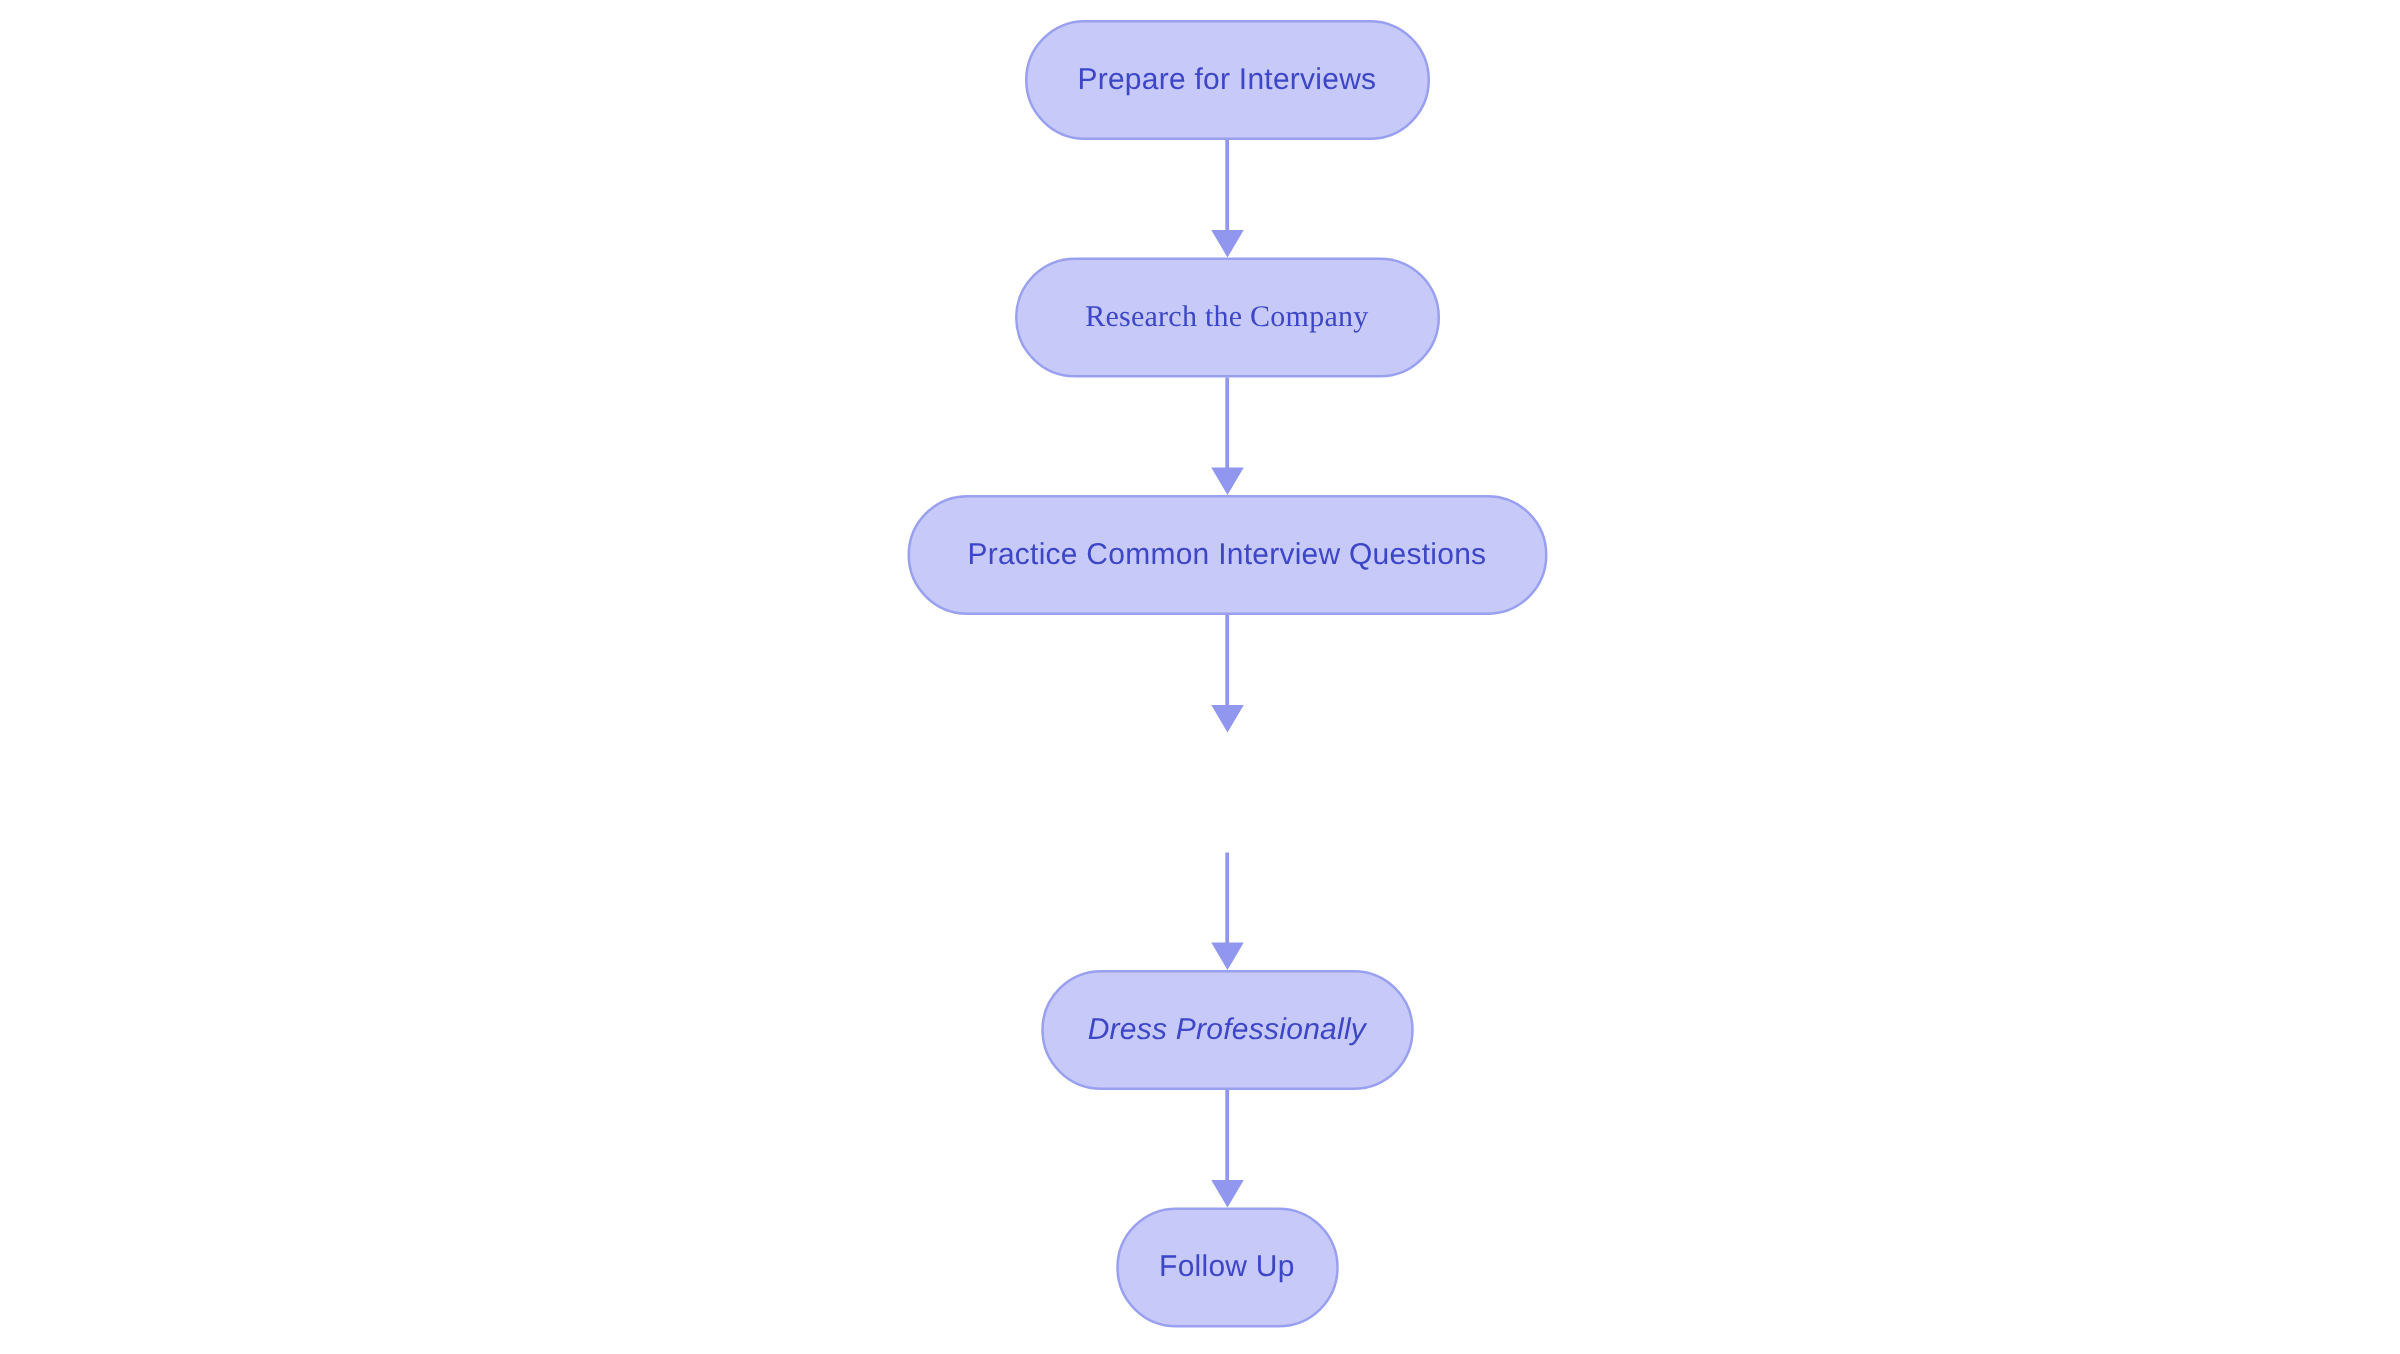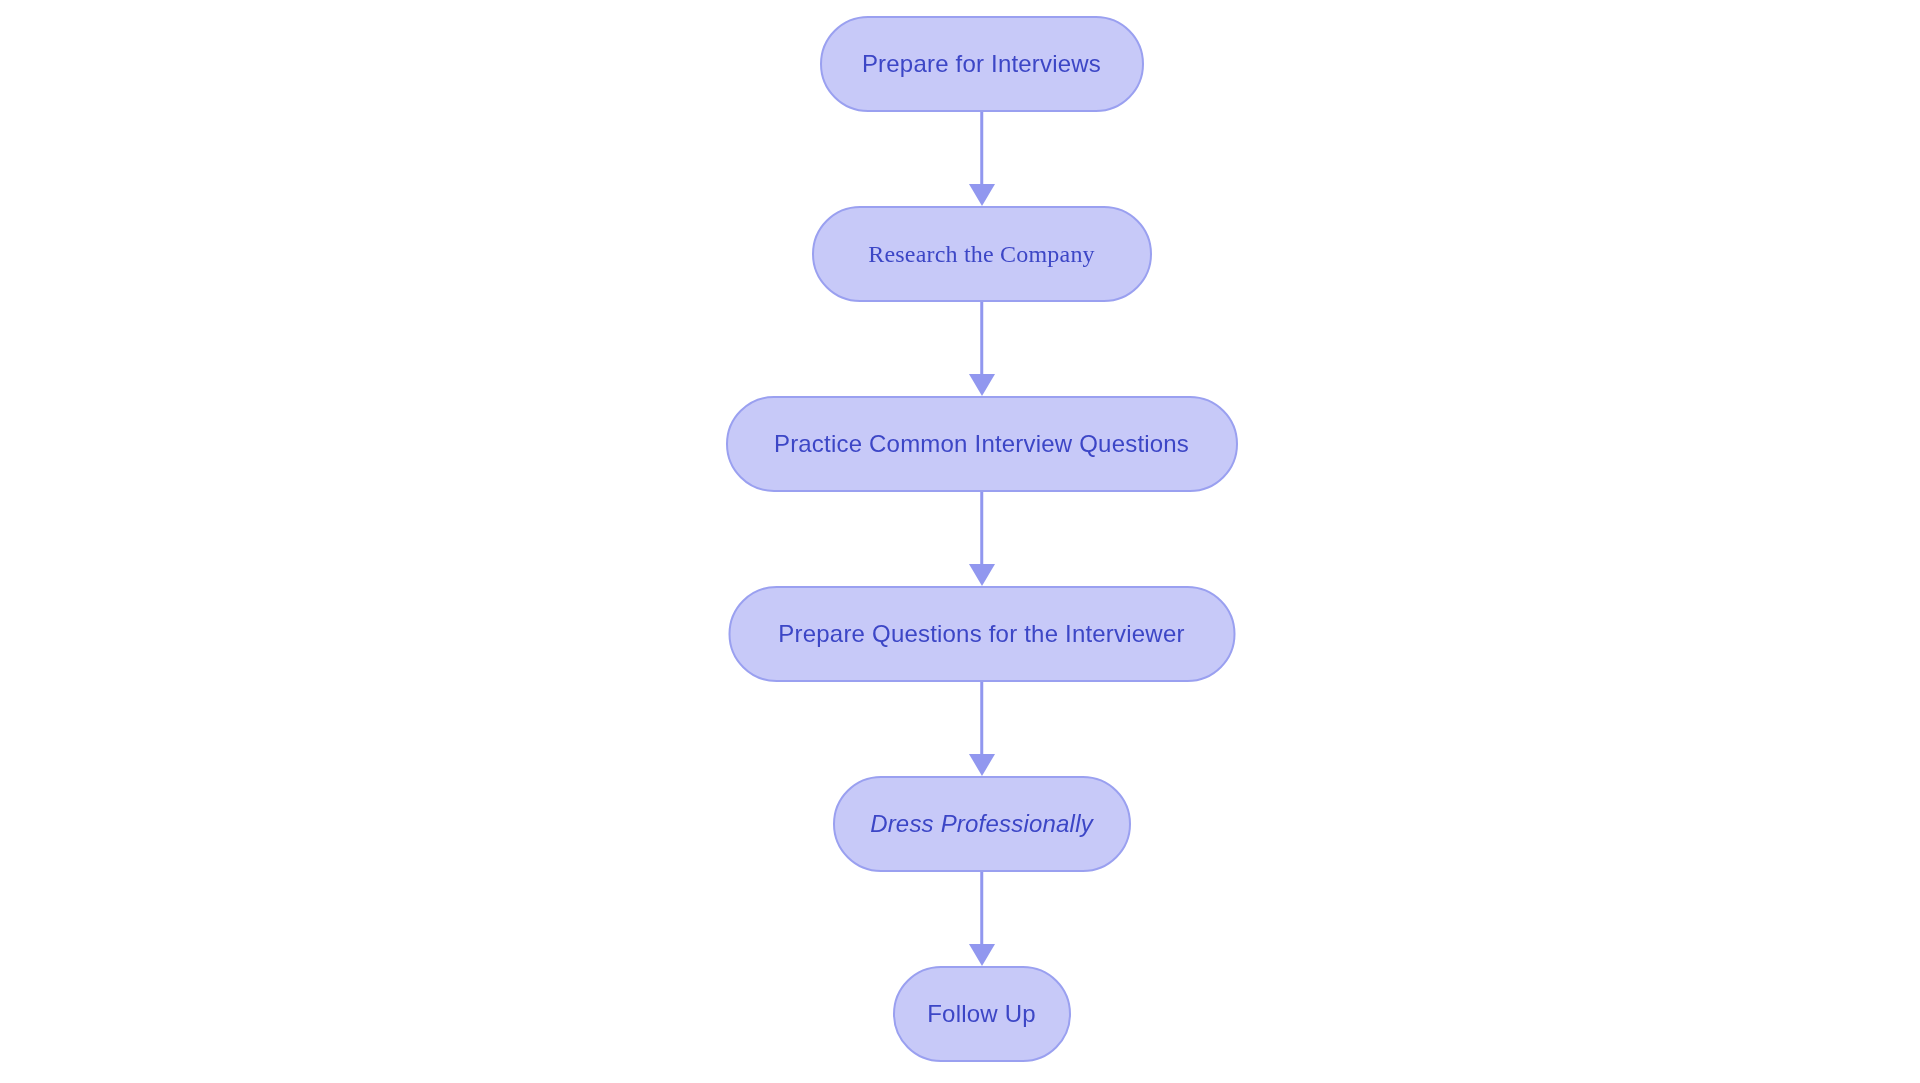--- a/index.html
+++ b/index.html
@@ -107,23 +107,20 @@
 
   <div class="node node-3">
     <span>Practice Common Interview Questions</span>
   </div>
 
   <div class="arrow arrow-3">
     <div class="line"></div>
     <div class="head"></div>
   </div>
 
-  <div class="node node-4">
-    <span>Prepare Questions for the Interviewer</span>
-  </div>
 
   <div class="arrow arrow-4">
     <div class="line"></div>
     <div class="head"></div>
   </div>
 
   <div class="node node-5">
     <span>Dress Professionally</span>
   </div>
 

